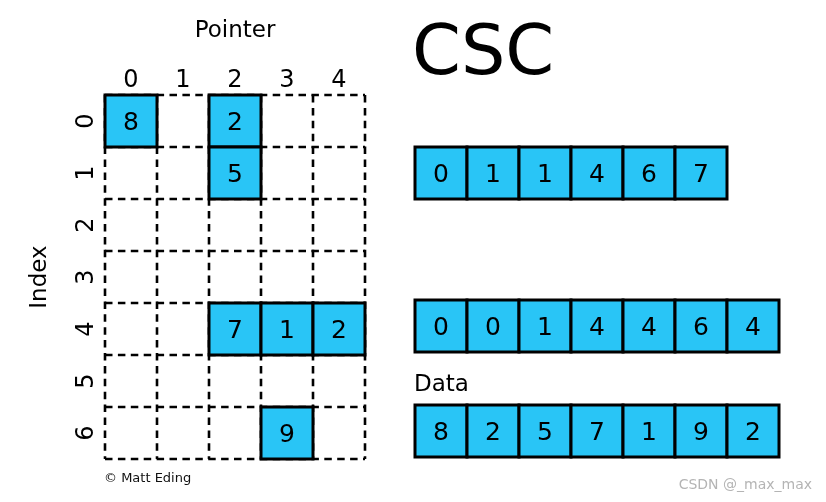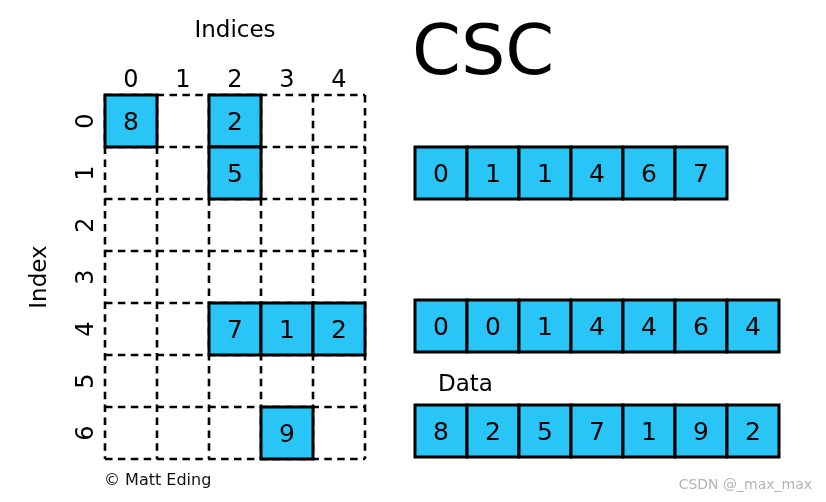--- a/index.html
+++ b/index.html
@@ -38,24 +38,24 @@
   }
   .big-title{
     position:absolute;left:412px;top:15px;
     font-size:70px;line-height:70px;letter-spacing:0px;
   }
   .array-label{
     position:absolute;left:414px;font-size:23px;line-height:1.2;
   }
   .array-label.ip{top:112px;}
   .array-label.ind{top:265px;}
-  .array-label.dat{top:370px;margin-left:24px;}
+  .array-label.dat{top:370px;}
   .copyright{
     position:absolute;left:104px;top:470px;
-    font-size:16px;color:#111;
+    font-size:13px;color:#111;
   }
   .watermark{
     position:absolute;right:14px;top:476px;
     font-size:14px;color:#b4b4b4;
   }
 </style>
 </head>
 <body>
 
 <div class="canvas">
@@ -124,21 +124,21 @@
       <rect x="571" y="405" width="52" height="52" fill="#29C5F6" stroke="#000000" stroke-width="3"></rect>
       <text x="597" y="431" dy="0.35em" text-anchor="middle" font-size="25">7</text>
       <rect x="623" y="405" width="52" height="52" fill="#29C5F6" stroke="#000000" stroke-width="3"></rect>
       <text x="649" y="431" dy="0.35em" text-anchor="middle" font-size="25">1</text>
       <rect x="675" y="405" width="52" height="52" fill="#29C5F6" stroke="#000000" stroke-width="3"></rect>
       <text x="701" y="431" dy="0.35em" text-anchor="middle" font-size="25">9</text>
       <rect x="727" y="405" width="52" height="52" fill="#29C5F6" stroke="#000000" stroke-width="3"></rect>
       <text x="753" y="431" dy="0.35em" text-anchor="middle" font-size="25">2</text>
     </svg>
 
-  <div class="pointer-label">Indices</div>
+  <div class="pointer-label">Pointer</div>
 
   <div>
       <span class="col-header" style="left: 105px;">0</span>
       <span class="col-header" style="left: 157px;">1</span>
       <span class="col-header" style="left: 209px;">2</span>
       <span class="col-header" style="left: 261px;">3</span>
       <span class="col-header" style="left: 313px;">4</span>
     </div>
 
   <div>

